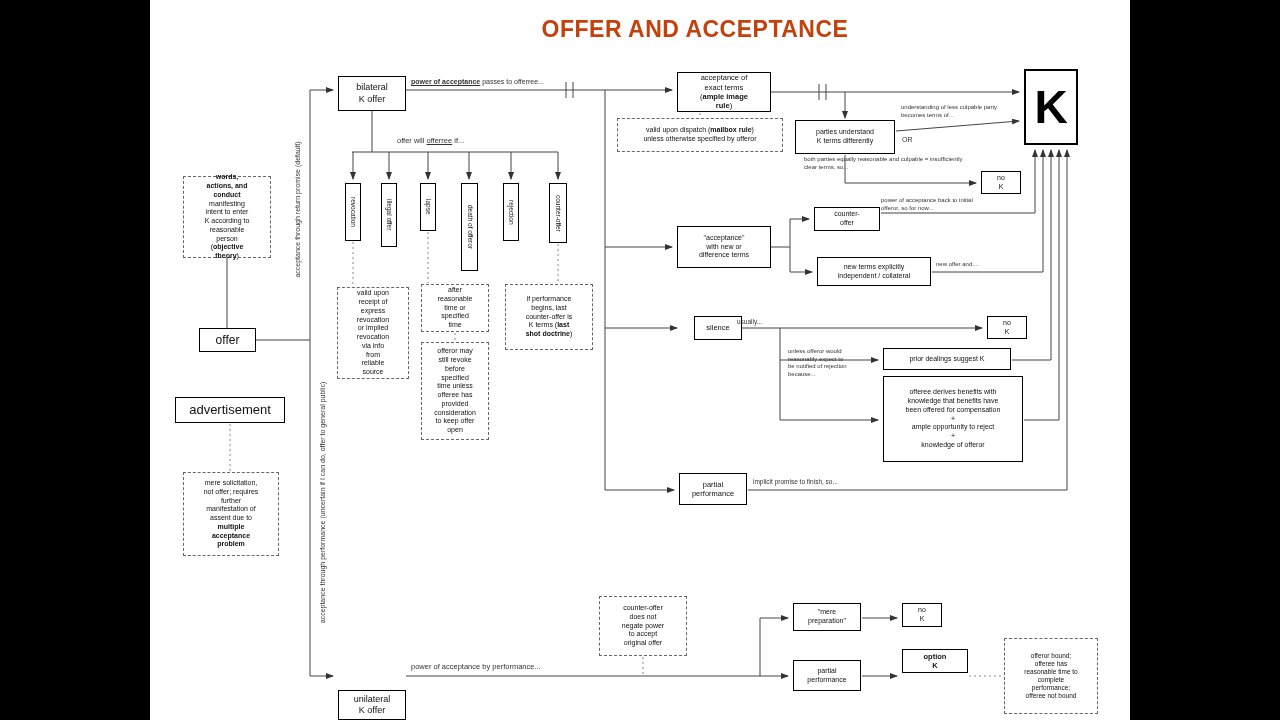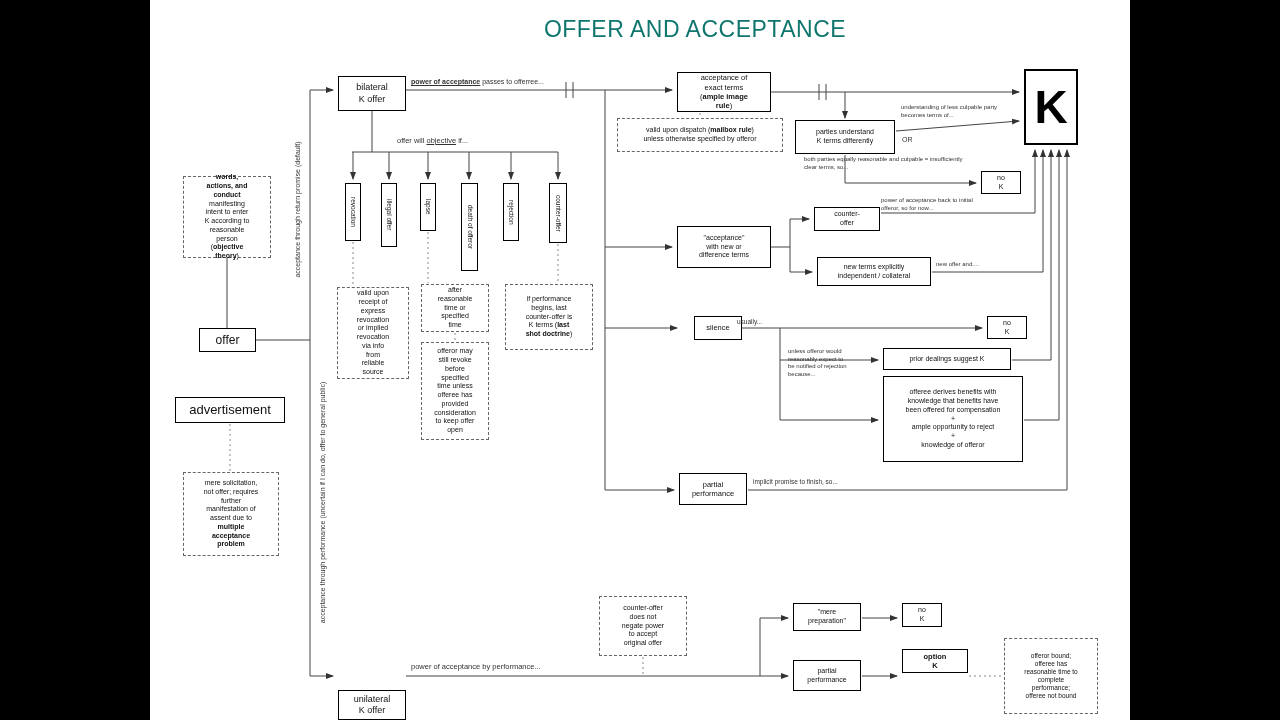--- a/index.html
+++ b/index.html
@@ -2,21 +2,21 @@
 <html><head>
 <meta charset="utf-8">
 <style>
   * { margin:0; padding:0; box-sizing:border-box; }
   html,body { background:#000; }
   body { font-family:"Liberation Sans", sans-serif; }
   #stage { position:relative; width:1280px; height:720px; background:#000; overflow:hidden; }
   #canvas { position:absolute; left:150px; top:0; width:980px; height:720px; background:#fff; }
   svg.wires { position:absolute; left:0; top:0; width:1280px; height:720px; }
   .title { position:absolute; left:455px; top:16px; width:480px; text-align:center;
-           font-size:23px; font-weight:normal; color:#0f766e; letter-spacing:.5px; }
+           font-size:23px; font-weight:bold; color:#c2410c; letter-spacing:.5px; }
   .box { position:absolute; border:1px solid #000; background:#fff; color:#111;
          display:flex; align-items:center; justify-content:center; text-align:center;
          line-height:1.25; padding:2px 19px; font-size:7px; }
   .dashed { border:1px dashed #666; }
   .lbl { position:absolute; color:#333; line-height:1.25; font-size:7px; }
   .vbox { position:absolute; border:1px solid #000; background:#fff; color:#111;
           writing-mode:vertical-rl; display:flex; align-items:center; justify-content:center;
           text-align:center; font-size:6.5px; line-height:1; }
   .rotlbl { position:absolute; transform:rotate(-90deg); white-space:nowrap;
             text-align:center; color:#333; font-size:7px; }
@@ -124,21 +124,21 @@
     <span><span>mere solicitation, not offer; requires further manifestation of assent due to </span><b>multiple acceptance problem</b></span>
   </div>
   <div class="rotlbl" style="left:187px;top:206px;width:220px;">acceptance through return promise (default)</div>
   <div class="rotlbl" style="left:152px;top:499px;width:340px;">acceptance through performance (uncertain if I can do, offer to general public)</div>
 
   <div class="box" style="left:338px;top:76px;width:68px;height:35px;font-size:9px;">bilateral K offer</div>
   <div class="lbl" style="left:411px;top:78px;width:160px;">
     <span class="u">power of acceptance</span><span> passes to offerree...</span>
   </div>
   <div class="lbl" style="left:397px;top:136px;width:120px;font-size:7.5px;">
-    <span>offer will </span><span class="u2">objective</span><span> if...</span>
+    <span>offer will </span><span class="u2">offerree</span><span> if...</span>
   </div>
 
   <div class="vbox" style="left:345px;top:183px;width:16px;height:58px;">revocation</div>
   <div class="vbox" style="left:381px;top:183px;width:16px;height:64px;">illegal offer</div>
   <div class="vbox" style="left:420px;top:183px;width:16px;height:48px;">lapse</div>
   <div class="vbox" style="left:461px;top:183px;width:17px;height:88px;">death of offeror</div>
   <div class="vbox" style="left:503px;top:183px;width:16px;height:58px;">rejection</div>
   <div class="vbox" style="left:549px;top:183px;width:18px;height:60px;">counter-offer</div>
 
   <div class="box dashed" style="left:337px;top:287px;width:72px;height:92px;">valid upon receipt of express revocation or implied revocation via info from reliable source</div>

